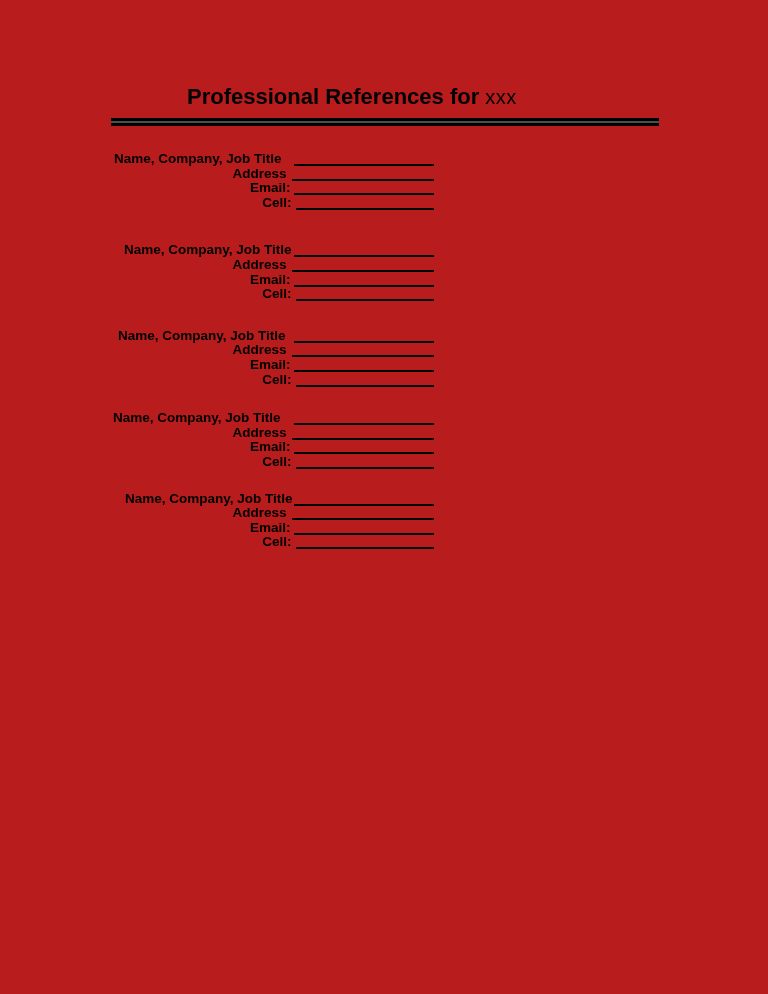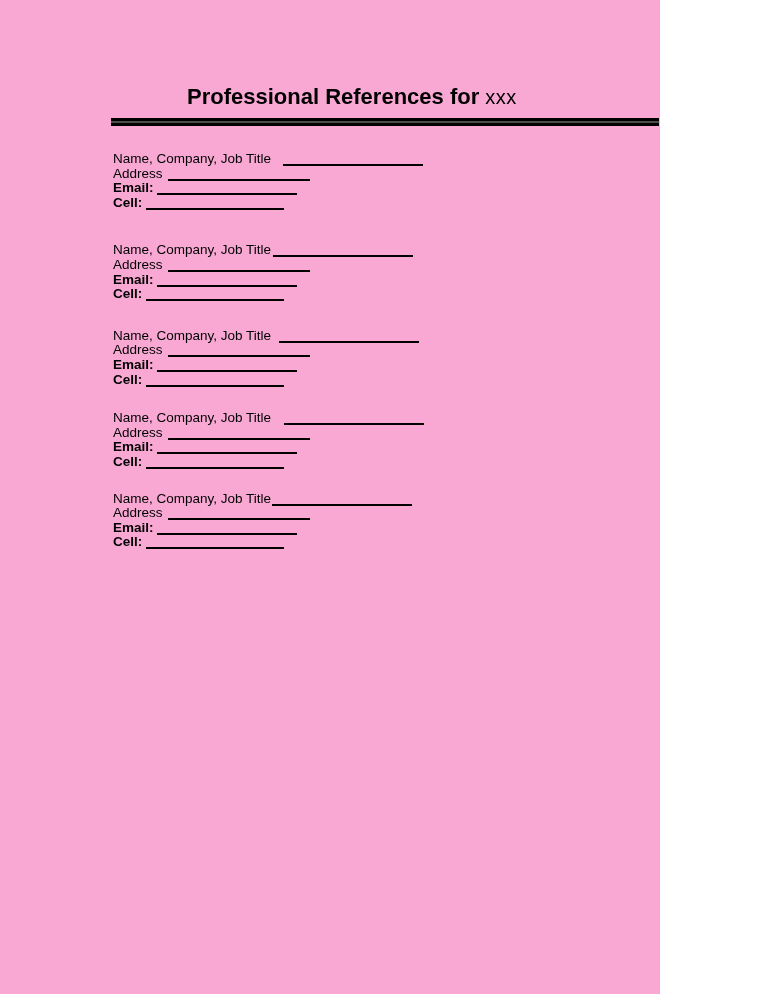--- a/index.html
+++ b/index.html
@@ -2,26 +2,27 @@
 <html><head>
 <meta charset="utf-8">
 <style>
   html, body {
     margin: 0;
     padding: 0;
     background: #ffffff;
   }
   .page {
     position: relative;
-    width: 660px;
+    width: 768px;
     height: 994px;
-    background: #f9a8d4;
+    background: #b91c1c;
     color: #000000;
     font-family: "Liberation Sans", sans-serif;
     overflow: hidden;
+    text-align: right;
   }
   .doc-title {
     position: absolute;
     left: 187px;
     top: 84px;
     font-size: 22px;
     font-weight: 700;
     line-height: 25px;
     white-space: nowrap;
   }
@@ -40,21 +41,21 @@
   }
   .blocks {
     position: absolute;
     left: 113px;
     top: 152px;
     font-size: 13.5px;
     line-height: 14.6px;
   }
   .ref-block { white-space: nowrap; }
   .ref-block .row { height: 14.6px; }
-  .lbl-bold { font-weight: 400; }
+  .lbl-bold { font-weight: 700; }
   .lbl-reg  { font-weight: 700; }
   .u {
     display: inline-block;
     height: 0;
     border-bottom: 2px solid #000000;
     vertical-align: -3px;
   }
   .u-name  { width: 140px; }
   .u-addr  { width: 142px; margin-left: 5px; }
   .u-email { width: 140px; margin-left: 3px; }

